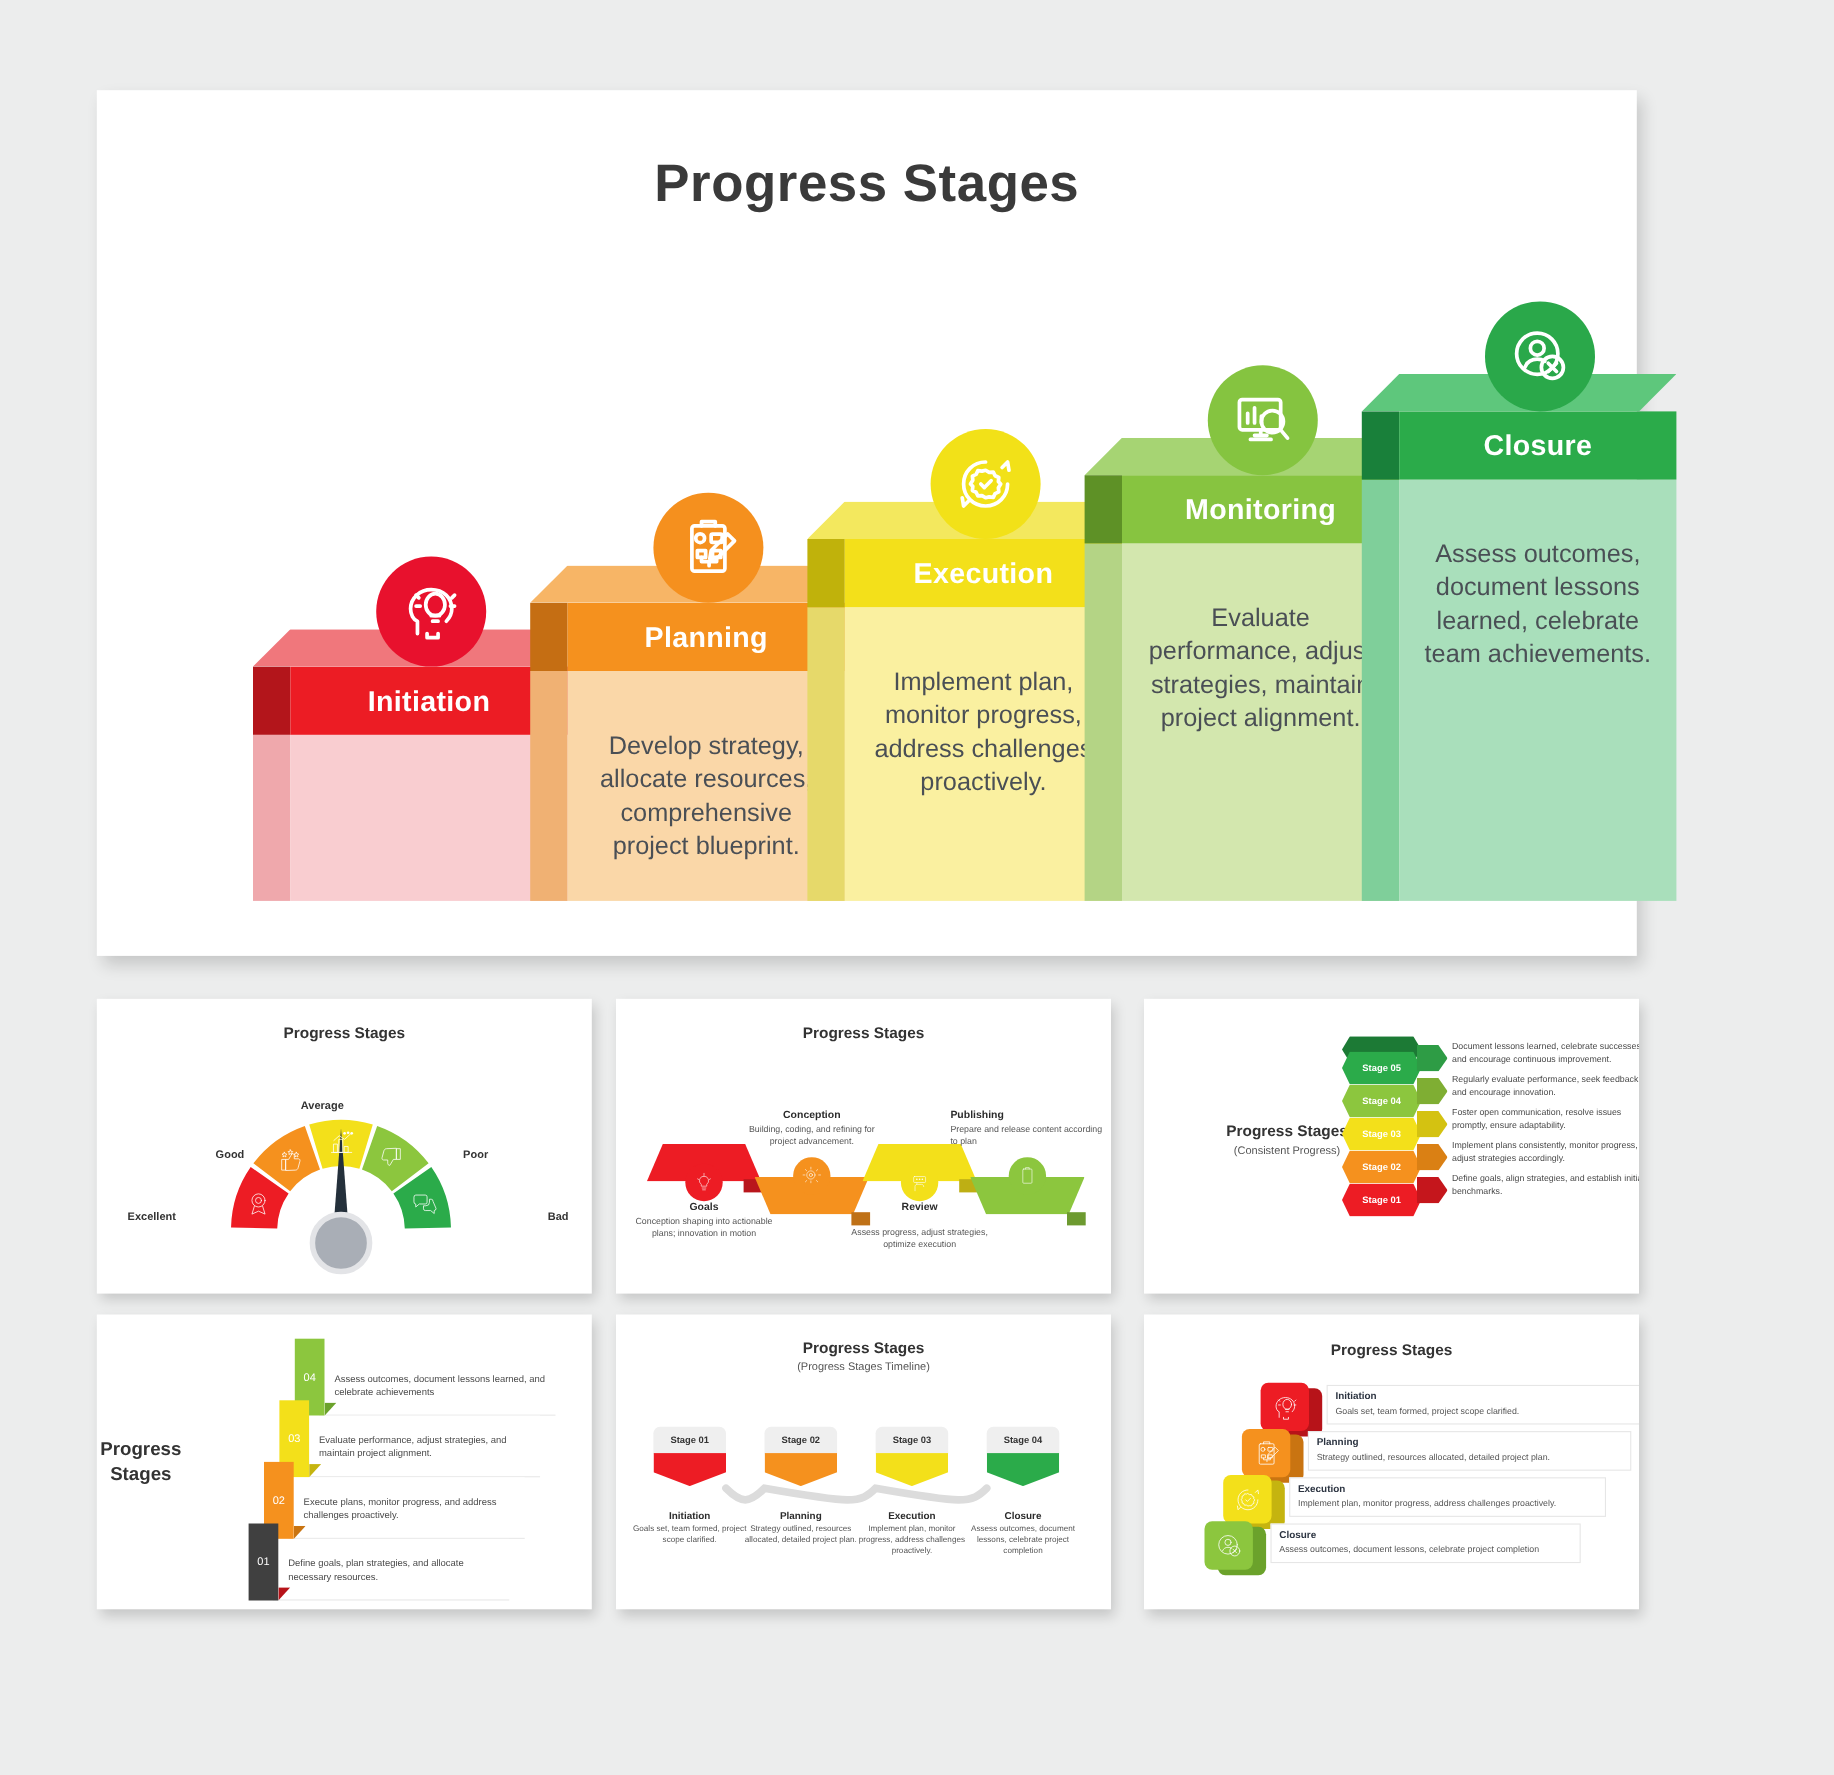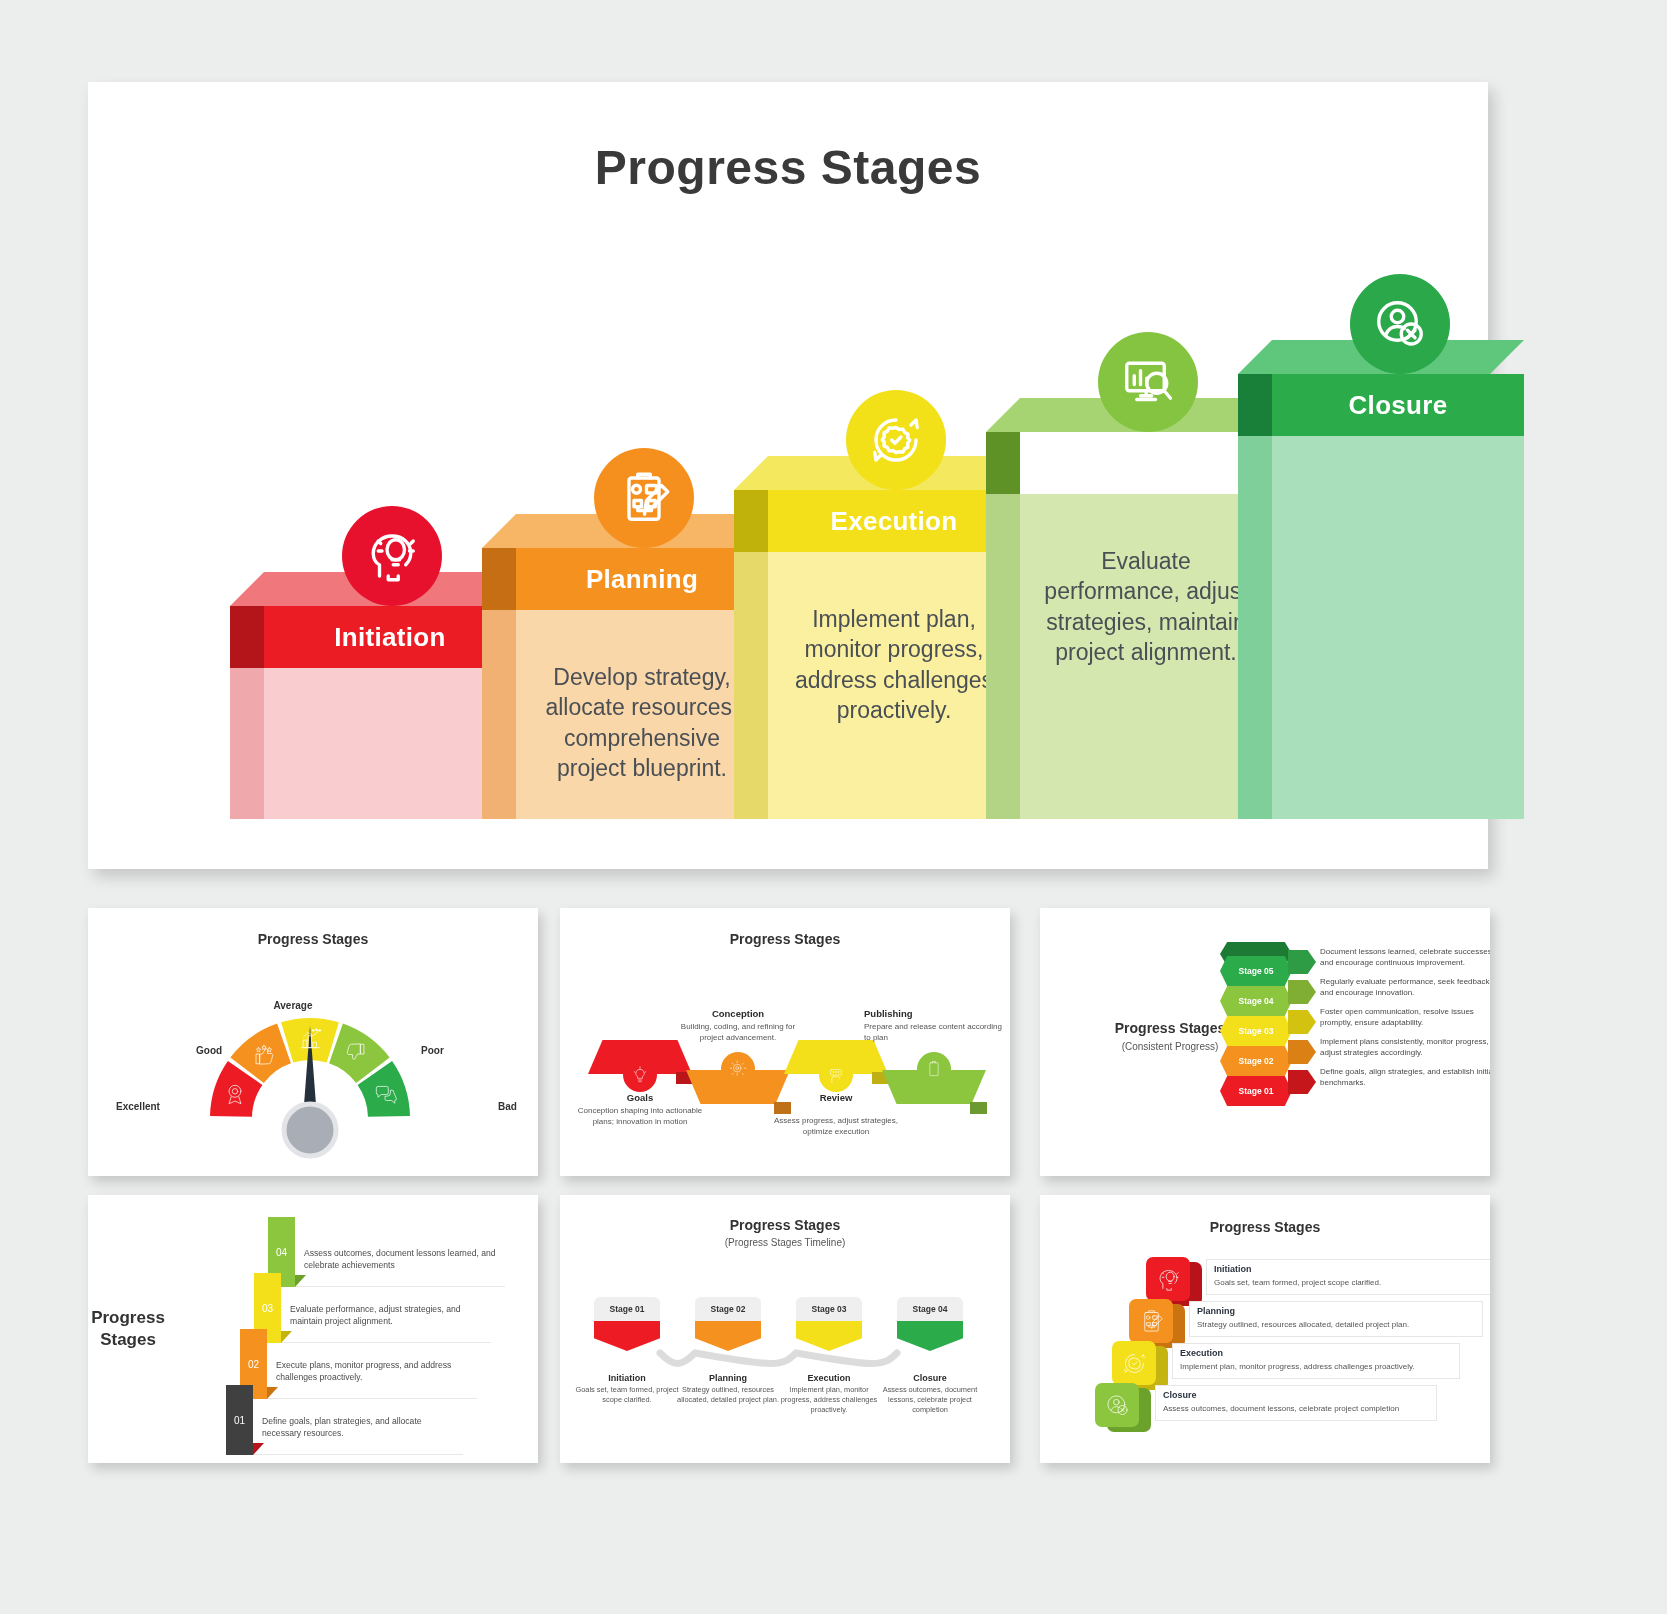--- a/index.html
+++ b/index.html
@@ -180,39 +180,43 @@
             <path fill="none" stroke="#fff" stroke-width="2.6999999999999997" stroke-linecap="round" stroke-linejoin="round" d="M12 36l-4 4-1-6"></path>
                 <path fill="none" stroke="#fff" stroke-width="2.6999999999999997" stroke-linecap="round" stroke-linejoin="round" d="M24 14l2.6 1.6 3-.3 1.3 2.7 2.7 1.3-.3 3L35 24l-1.7 2.7.3 3-2.7 1.3-1.3 2.7-3-.3L24 34l-2.6-1.6-3 .3-1.3-2.7-2.7-1.3.3-3L13 24l1.7-2.7-.3-3 2.7-1.3 1.3-2.7 3 .3z"></path>
                 <path fill="none" stroke="#fff" stroke-width="2.6999999999999997" stroke-linecap="round" stroke-linejoin="round" d="M20.5 24l2.6 2.6 4.9-5"></path>
           </svg>
         </div>
         <div class="step" style="left: 898px; top: 316px; width: 286px; height: 421px;">
           <div class="body-side" style="left: 0px; top: 96px; width: 34px; height: 325px; background: rgb(180, 212, 133);"></div>
           <div style="position: absolute; left: 34px; top: 96px; width: 252px; height: 325px; background: rgb(211, 231, 174);"></div>
           <div class="band-top" style="left: 0px; top: 0px; width: 286px; height: 34px; background: rgb(166, 212, 115); clip-path: polygon(34px 0px, 100% 0px, 252px 100%, 0px 100%);"></div>
           <div class="band-side" style="left: 0px; top: 34px; width: 34px; height: 62px; background: rgb(94, 145, 38);"></div>
+          <div class="band" style="left: 34px; top: 34px; width: 252px; background: rgb(135, 196, 64);">
+            <div class="band-label">Monitoring</div>
+          </div>
           <div class="desc" style="left: 34px; width: 252px; top: 148px;">Evaluate performance, adjust strategies, maintain project alignment.</div>
         </div>
         <div class="badge" style="left: 1010px; top: 250px; width: 100px; height: 100px; background: rgb(133, 196, 64);">
           <svg width="60" height="60" viewBox="0 0 48 48">
             <rect fill="none" stroke="#fff" stroke-width="2.6999999999999997" stroke-linecap="round" stroke-linejoin="round" x="7" y="9" width="30" height="22" rx="2"></rect>
                 <path fill="none" stroke="#fff" stroke-width="2.6999999999999997" stroke-linecap="round" stroke-linejoin="round" d="M18 35h9M22.5 31v4M15 38h15"></path>
                 <path fill="none" stroke="#fff" stroke-width="2.6999999999999997" stroke-linecap="round" stroke-linejoin="round" d="M13 26v-7M18 26v-11M23 26v-5"></path>
                 <circle fill="none" stroke="#fff" stroke-width="2.6999999999999997" stroke-linecap="round" stroke-linejoin="round" cx="31" cy="25" r="8"></circle>
             <path fill="none" stroke="#fff" stroke-width="2.6999999999999997" stroke-linecap="round" stroke-linejoin="round" d="M37 31l5 6"></path>
           </svg>
         </div>
         <div class="step" style="left: 1150px; top: 258px; width: 286px; height: 479px;">
           <div class="body-side" style="left: 0px; top: 96px; width: 34px; height: 383px; background: rgb(127, 207, 154);"></div>
           <div style="position: absolute; left: 34px; top: 96px; width: 252px; height: 383px; background: rgb(169, 223, 187);"></div>
           <div class="band-top" style="left: 0px; top: 0px; width: 286px; height: 34px; background: rgb(94, 199, 124); clip-path: polygon(34px 0px, 100% 0px, 252px 100%, 0px 100%);"></div>
           <div class="band-side" style="left: 0px; top: 34px; width: 34px; height: 62px; background: rgb(25, 128, 58);"></div>
           <div class="band" style="left: 34px; top: 34px; width: 252px; background: rgb(43, 171, 74);">
             <div class="band-label">Closure</div>
           </div>
+          <div class="desc" style="left: 34px; width: 252px; top: 148px;">Assess outcomes, document lessons learned, celebrate team achievements.</div>
         </div>
         <div class="badge" style="left: 1262px; top: 192px; width: 100px; height: 100px; background: rgb(42, 168, 74);">
           <svg width="60" height="60" viewBox="0 0 48 48">
             <circle fill="none" stroke="#fff" stroke-width="2.6999999999999997" stroke-linecap="round" stroke-linejoin="round" cx="22" cy="22" r="15"></circle>
                 <circle fill="none" stroke="#fff" stroke-width="2.6999999999999997" stroke-linecap="round" stroke-linejoin="round" cx="22" cy="18" r="5"></circle>
                 <path fill="none" stroke="#fff" stroke-width="2.6999999999999997" stroke-linecap="round" stroke-linejoin="round" d="M13 32c1.6-4 5-6 9-6 2 0 4 .5 5.5 1.5"></path>
                 <circle fill="none" stroke="#fff" stroke-width="2.6999999999999997" stroke-linecap="round" stroke-linejoin="round" cx="33" cy="32" r="8"></circle>
                 <path fill="none" stroke="#fff" stroke-width="2.6999999999999997" stroke-linecap="round" stroke-linejoin="round" d="M30 29l6 6M36 29l-6 6"></path>
           </svg>
         </div>

